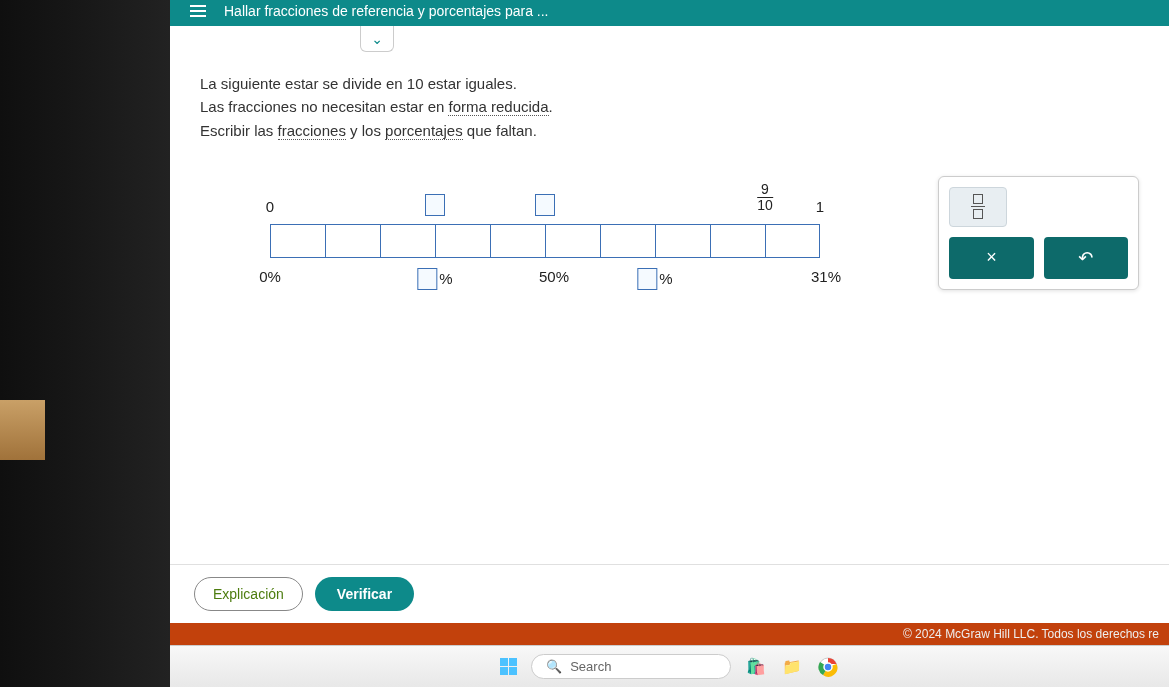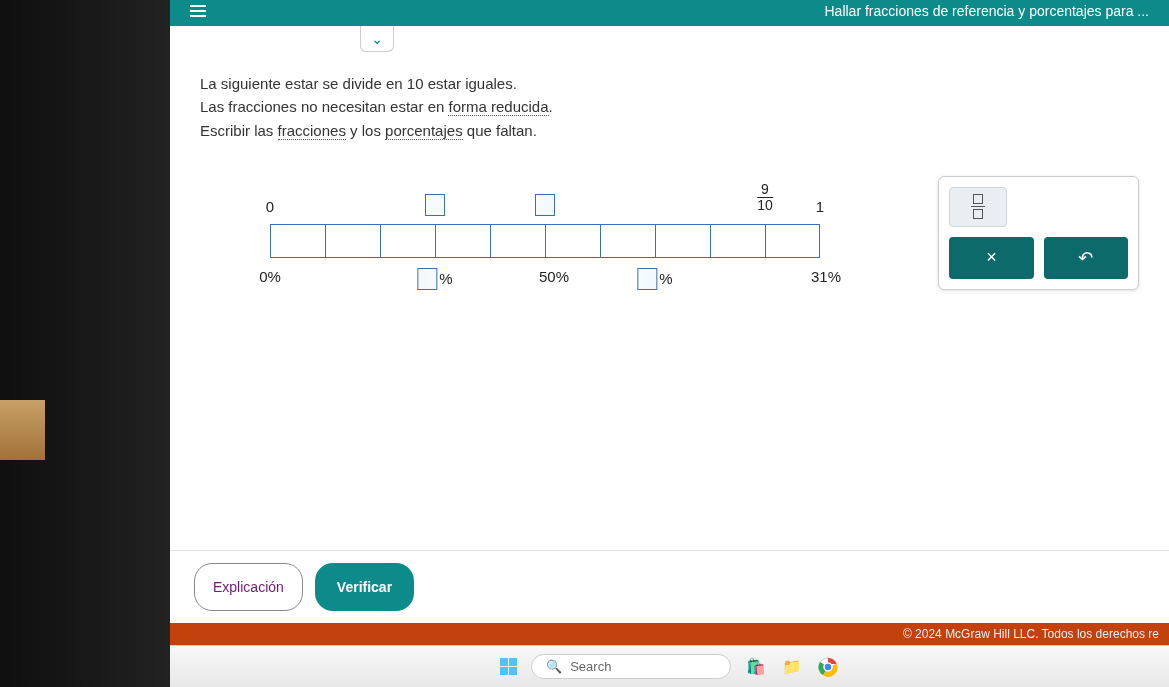--- a/index.html
+++ b/index.html
@@ -38,21 +38,20 @@
   }
   .top-bar {
     background: #0d8a8a;
     color: #fff;
     font-size: 14px;
     padding: 4px 20px 8px 20px;
     display: flex;
     align-items: center;
     gap: 18px;
     height: 26px;
-    justify-content: space-between;
   }
   .menu-icon {
     display: inline-flex;
     flex-direction: column;
     gap: 3px;
   }
   .menu-icon div { width: 16px; height: 2px; background: #fff; }
   .chevron-tab {
     position: absolute;
     top: 26px;
@@ -210,24 +209,24 @@
     border-top: 1px solid #e0e0e0;
     display: flex;
     gap: 12px;
   }
   .btn-outline {
     padding: 8px 18px;
     border: 1px solid #888;
     border-radius: 18px;
     background: #fff;
     font-size: 14px;
-    color: #701a75;
+    color: #4d7c0f;
   }
   .btn-filled {
-    padding: 16px 22px;
+    padding: 9px 22px;
     border: none;
     border-radius: 18px;
     background: #0d8a8a;
     color: #fff;
     font-size: 14px;
     font-weight: bold;
   }
   .copyright-bar {
     background: #c2410c;
     color: #eee;

